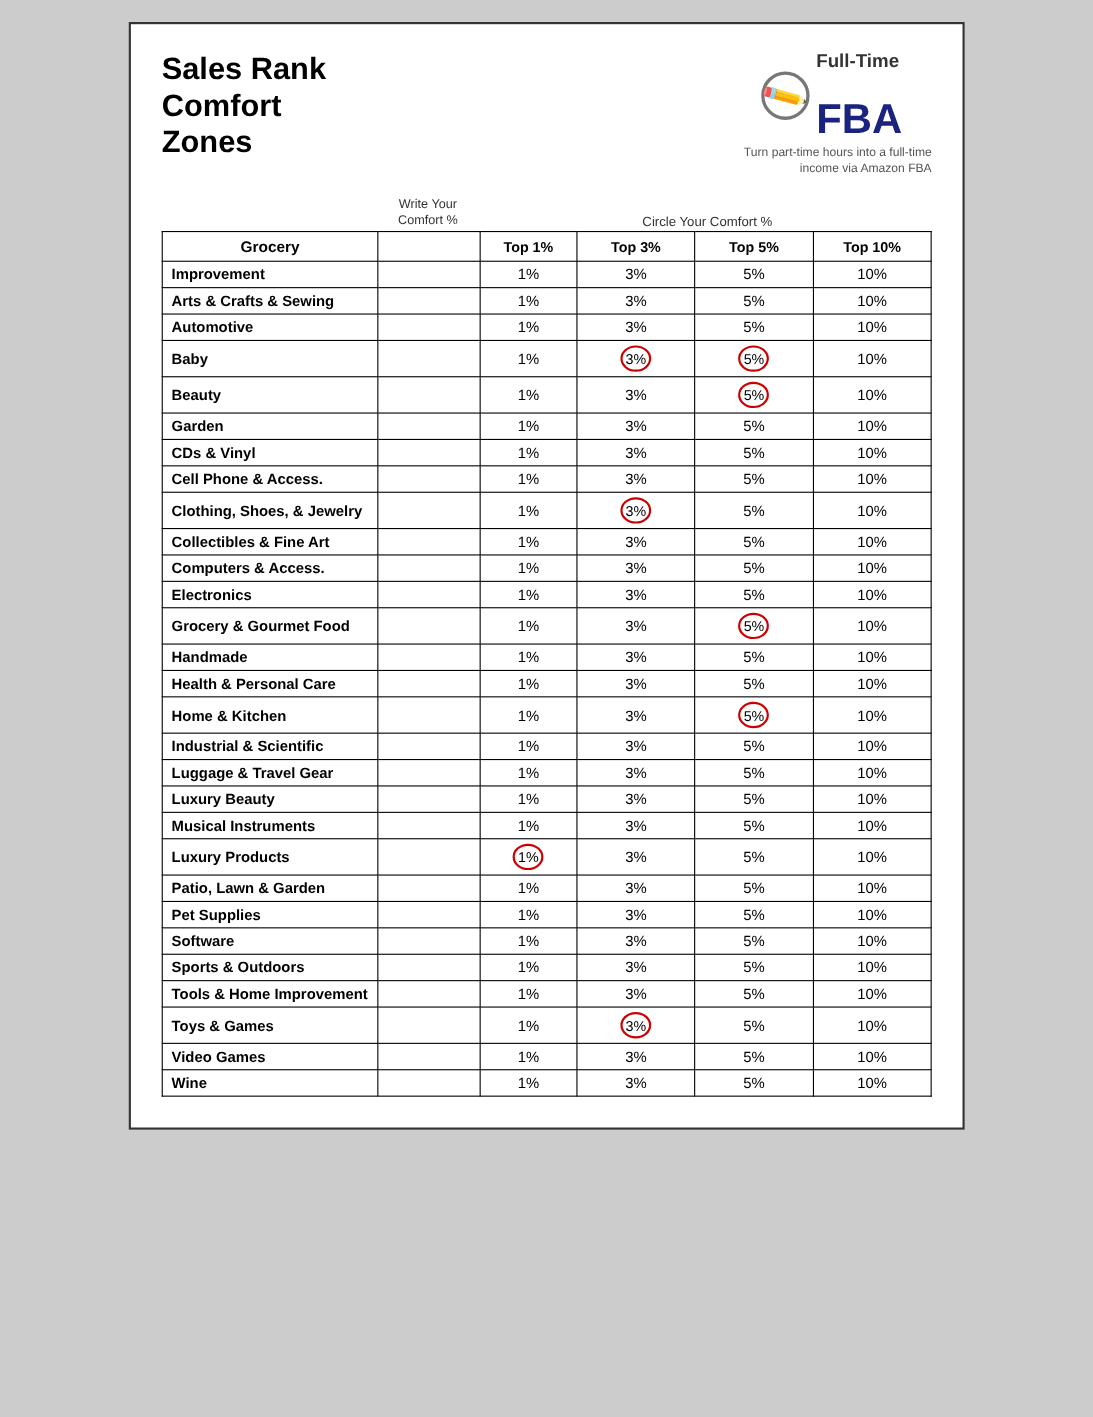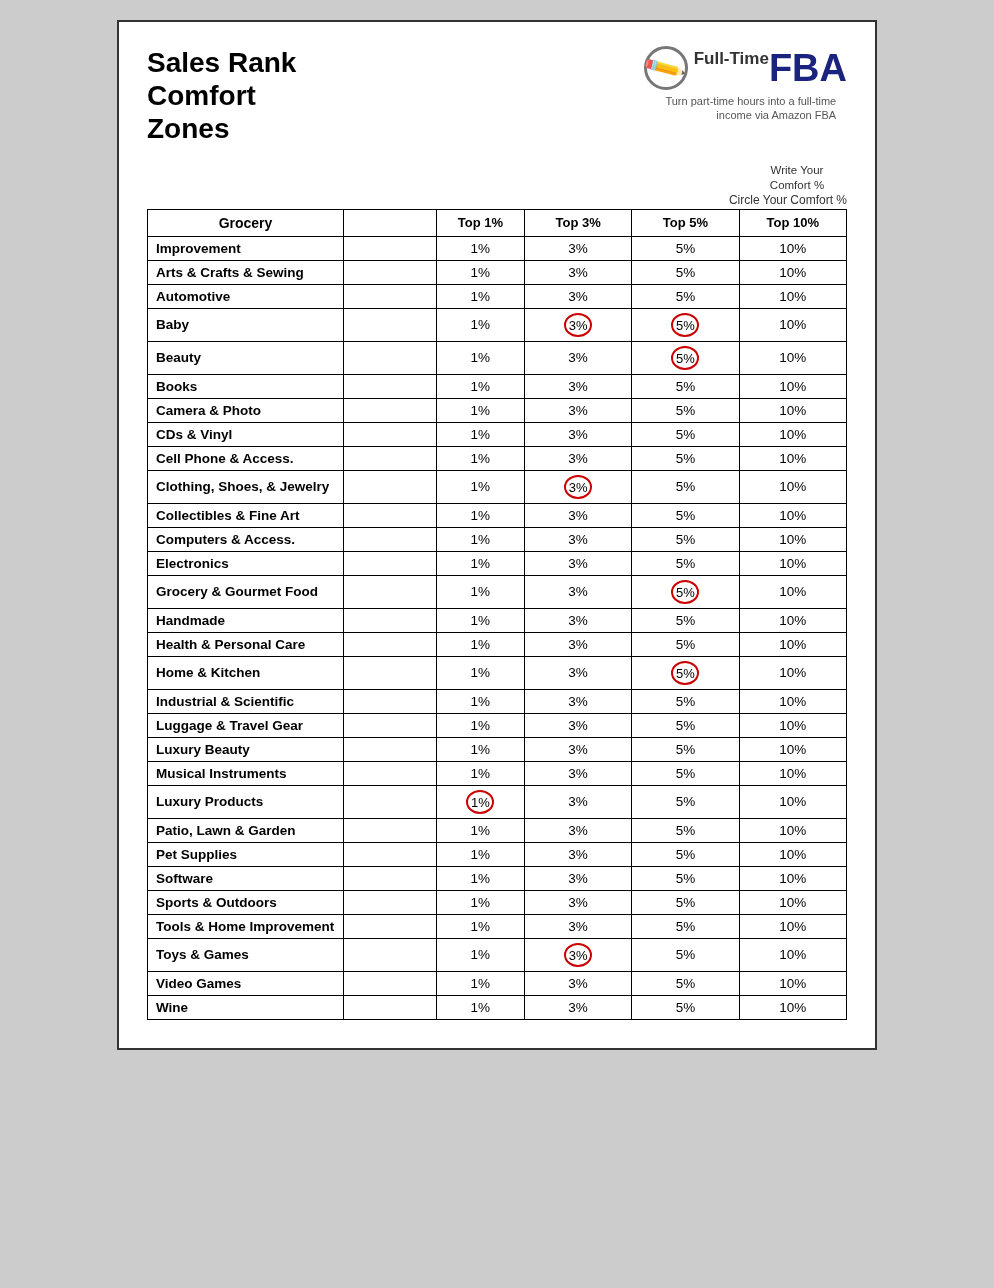--- a/index.html
+++ b/index.html
@@ -36,22 +36,23 @@
       align-items: center;
       max-width: 240px;
     }
     .logo-top {
       display: flex;
       align-items: center;
       gap: 6px;
     }
     .logo-text-right {
       display: flex;
-      flex-direction: row;
+      flex-direction: column;
       align-items: flex-start;
+      gap: 24px;
     }
     .logo-full-time {
       font-size: 17px;
       font-weight: 700;
       color: #333;
     }
     .logo-fba {
       font-size: 38px;
       font-weight: 900;
       color: #1a237e;
@@ -155,21 +156,21 @@
         </div>
       </div>
       <div class="logo-tagline">
         <span>Turn part-time hours into a full-time</span><br>
         <span>income via Amazon FBA</span>
       </div>
     </div>
   </div>
 
   <div class="table-container">
-    <div style="display:flex; padding-left:196px; margin-bottom:2px; align-items:flex-end;flex-direction:column;">
+    <div style="display:flex; padding-left:196px; margin-bottom:2px; align-items:flex-end;">
       <div style="width:96px; text-align:center; font-size:11.5px; color:#333; line-height:1.3; padding-right:4px;">
         <span>Write Your Comfort %</span>
       </div>
       <div style="flex:1; text-align:center; font-size:12px; color:#333;">
         <span>Circle Your  Comfort %</span>
       </div>
     </div>
     <table>
       <thead>
         <tr>
@@ -216,29 +217,21 @@
           </tr>
           <tr>
             <td class="cat-name">Beauty</td>
             <td class="write-input" style="height: 22px;"></td>
             <td class="pct-cell">1%</td>
             <td class="pct-cell">3%</td>
             <td class="pct-cell"><span class="circled">5%</span></td>
             <td class="pct-cell">10%</td>
           </tr>
           <tr>
-            <td class="cat-name">Books</td>
-            <td class="write-input" style="height: 22px;"></td>
-            <td class="pct-cell">1%</td>
-            <td class="pct-cell">3%</td>
-            <td class="pct-cell">5%</td>
-            <td class="pct-cell">10%</td>
-          </tr>
-          <tr>
-            <td class="cat-name">Camera &amp; Photo</td>
+            <td class="cat-name">Garden</td>
             <td class="write-input" style="height: 22px;"></td>
             <td class="pct-cell">1%</td>
             <td class="pct-cell">3%</td>
             <td class="pct-cell">5%</td>
             <td class="pct-cell">10%</td>
           </tr>
           <tr>
             <td class="cat-name">CDs &amp; Vinyl</td>
             <td class="write-input" style="height: 22px;"></td>
             <td class="pct-cell">1%</td>

